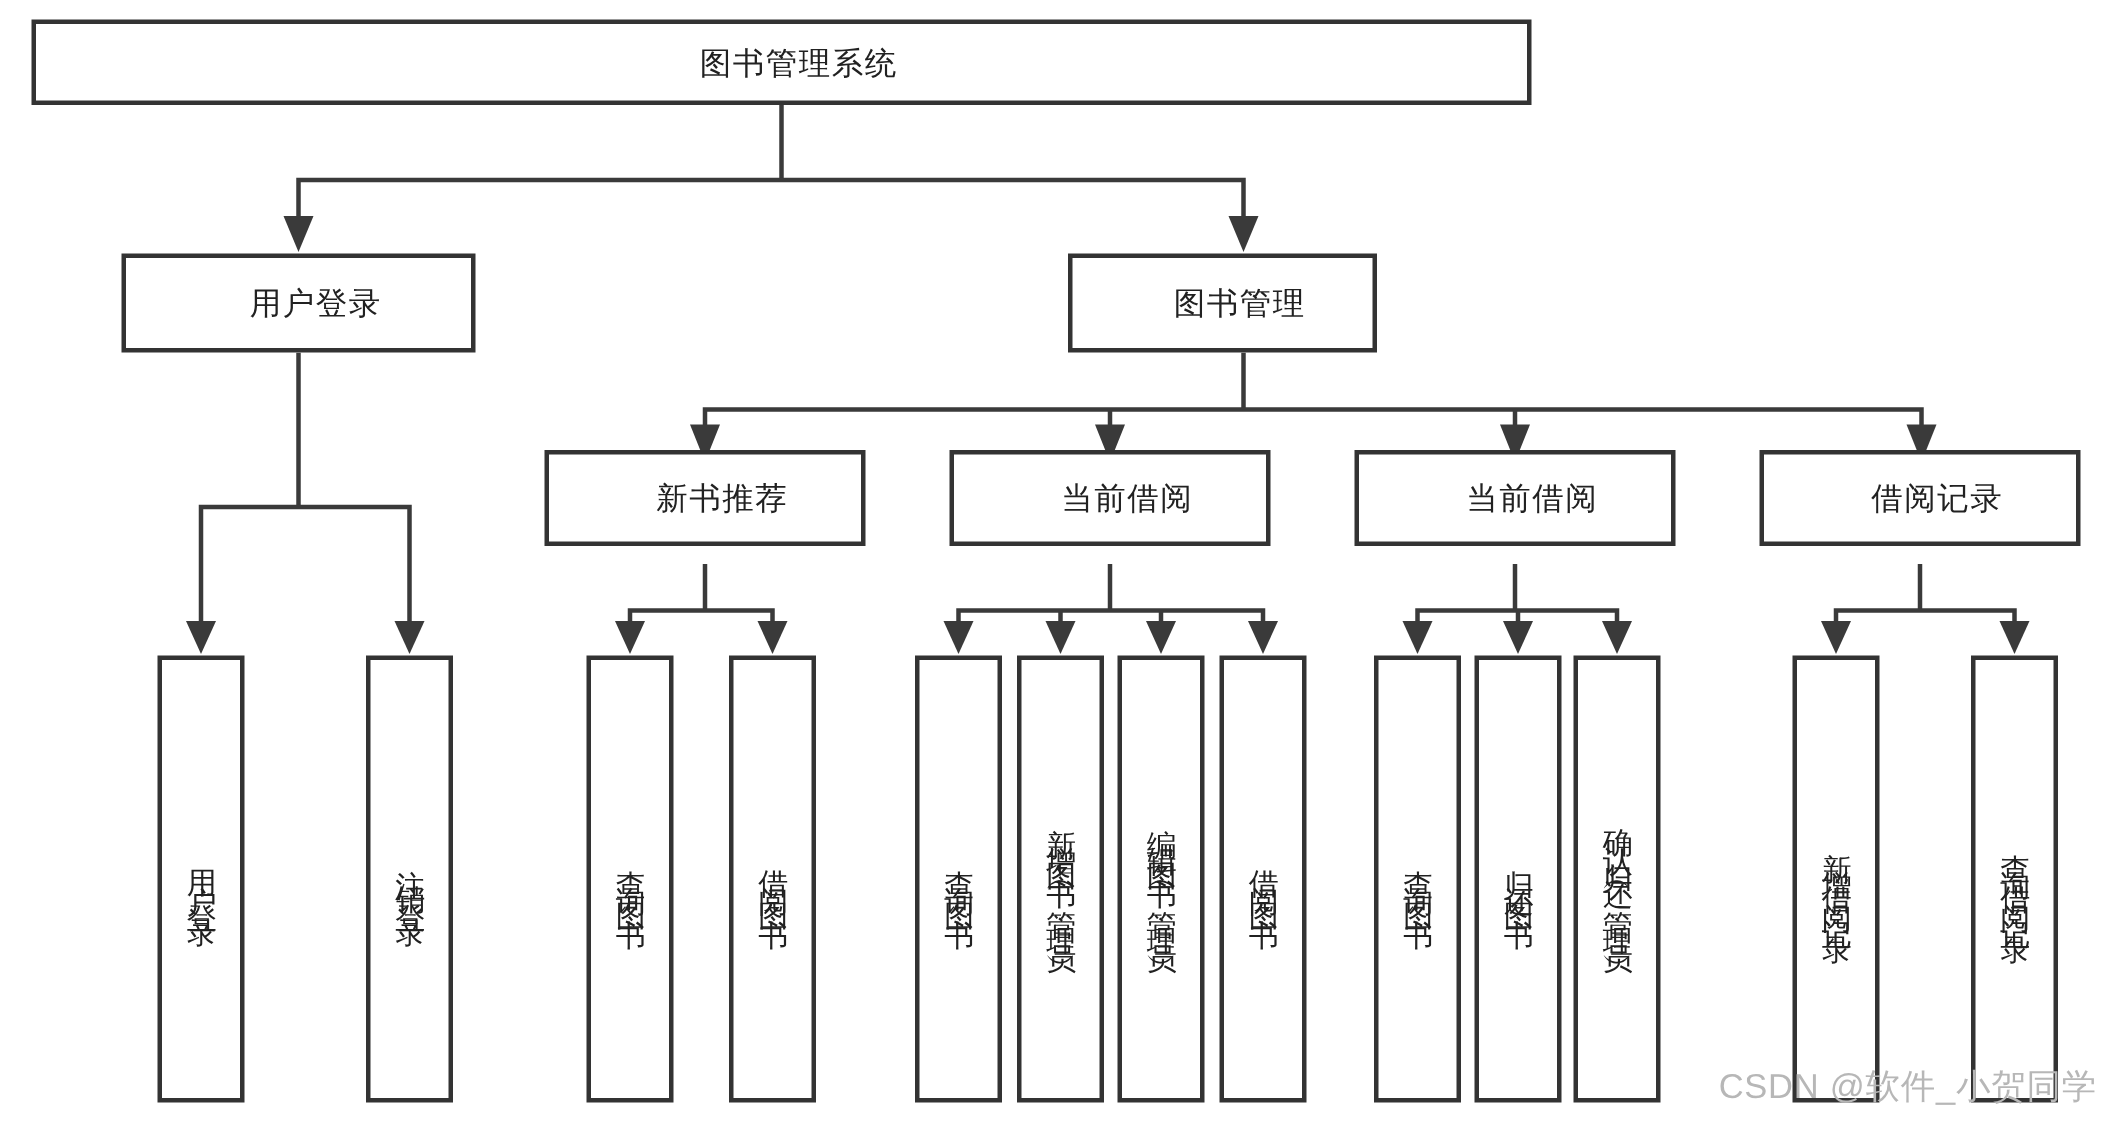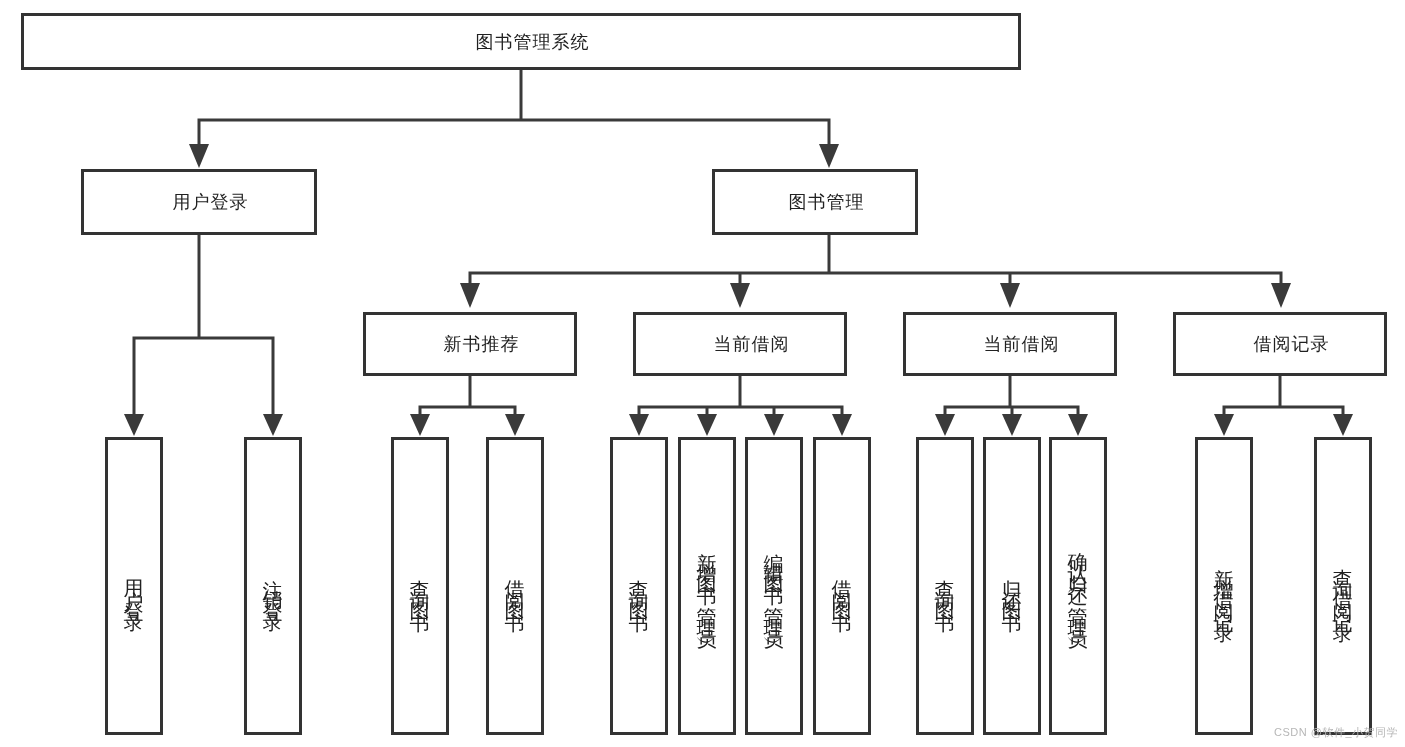--- a/index.html
+++ b/index.html
@@ -21,53 +21,53 @@
     position: absolute;
     box-sizing: border-box;
     border: 3px solid #333333;
     background: #ffffff;
     color: #212121;
     display: flex;
     align-items: center;
     justify-content: center;
     z-index: 2;
   }
-  .hbox { font-size: 18px; letter-spacing: 1px; white-space: nowrap; padding-left: 23px; }
+  .hbox { font-size: 21px; letter-spacing: 1px; white-space: nowrap; padding-left: 23px; }
   .vbox { font-size: 20px; }
   .vbox .vtext {
     writing-mode: vertical-rl;
     text-orientation: mixed;
     letter-spacing: 11px;
     white-space: nowrap;
     line-height: 1;
   }
   
   .n-root   { left: 21px;  top: 13px;  width: 1000px; height: 57px; }
   
   .n-login  { left: 81px;  top: 169px; width: 236px; height: 66px; }
   .n-mgmt   { left: 712px; top: 169px; width: 206px; height: 66px; }
   
-  .l2 { top: 312px; width: 214px; height: 64px; }
+  .l2 { top: 300px; width: 214px; height: 64px; }
   .n-newbook { left: 363px; }
   .n-borrow  { left: 633px; }
   .n-current { left: 903px; }
   .n-records { left: 1173px; }
   
   .leaf { top: 437px; width: 58px; height: 298px; }
   .leaf-a1 { left: 105px; }  .leaf-a2 { left: 244px; }
   .leaf-b1 { left: 391px; }  .leaf-b2 { left: 486px; }
   .leaf-c1 { left: 610px; }  .leaf-c2 { left: 678px; }
   .leaf-c3 { left: 745px; }  .leaf-c4 { left: 813px; }
   .leaf-d1 { left: 916px; }  .leaf-d2 { left: 983px; }  .leaf-d3 { left: 1049px; }
   .leaf-e1 { left: 1195px; } .leaf-e2 { left: 1314px; }
   #watermark {
     position: absolute;
     right: 7px;
     bottom: 7px;
-    font-size: 11px;
+    font-size: 23px;
     letter-spacing: 0.5px;
     color: #b7b7b7;
     z-index: 3;
     white-space: nowrap;
   }
 </style>
 </head>
 <body>
 
 <div id="stage">

